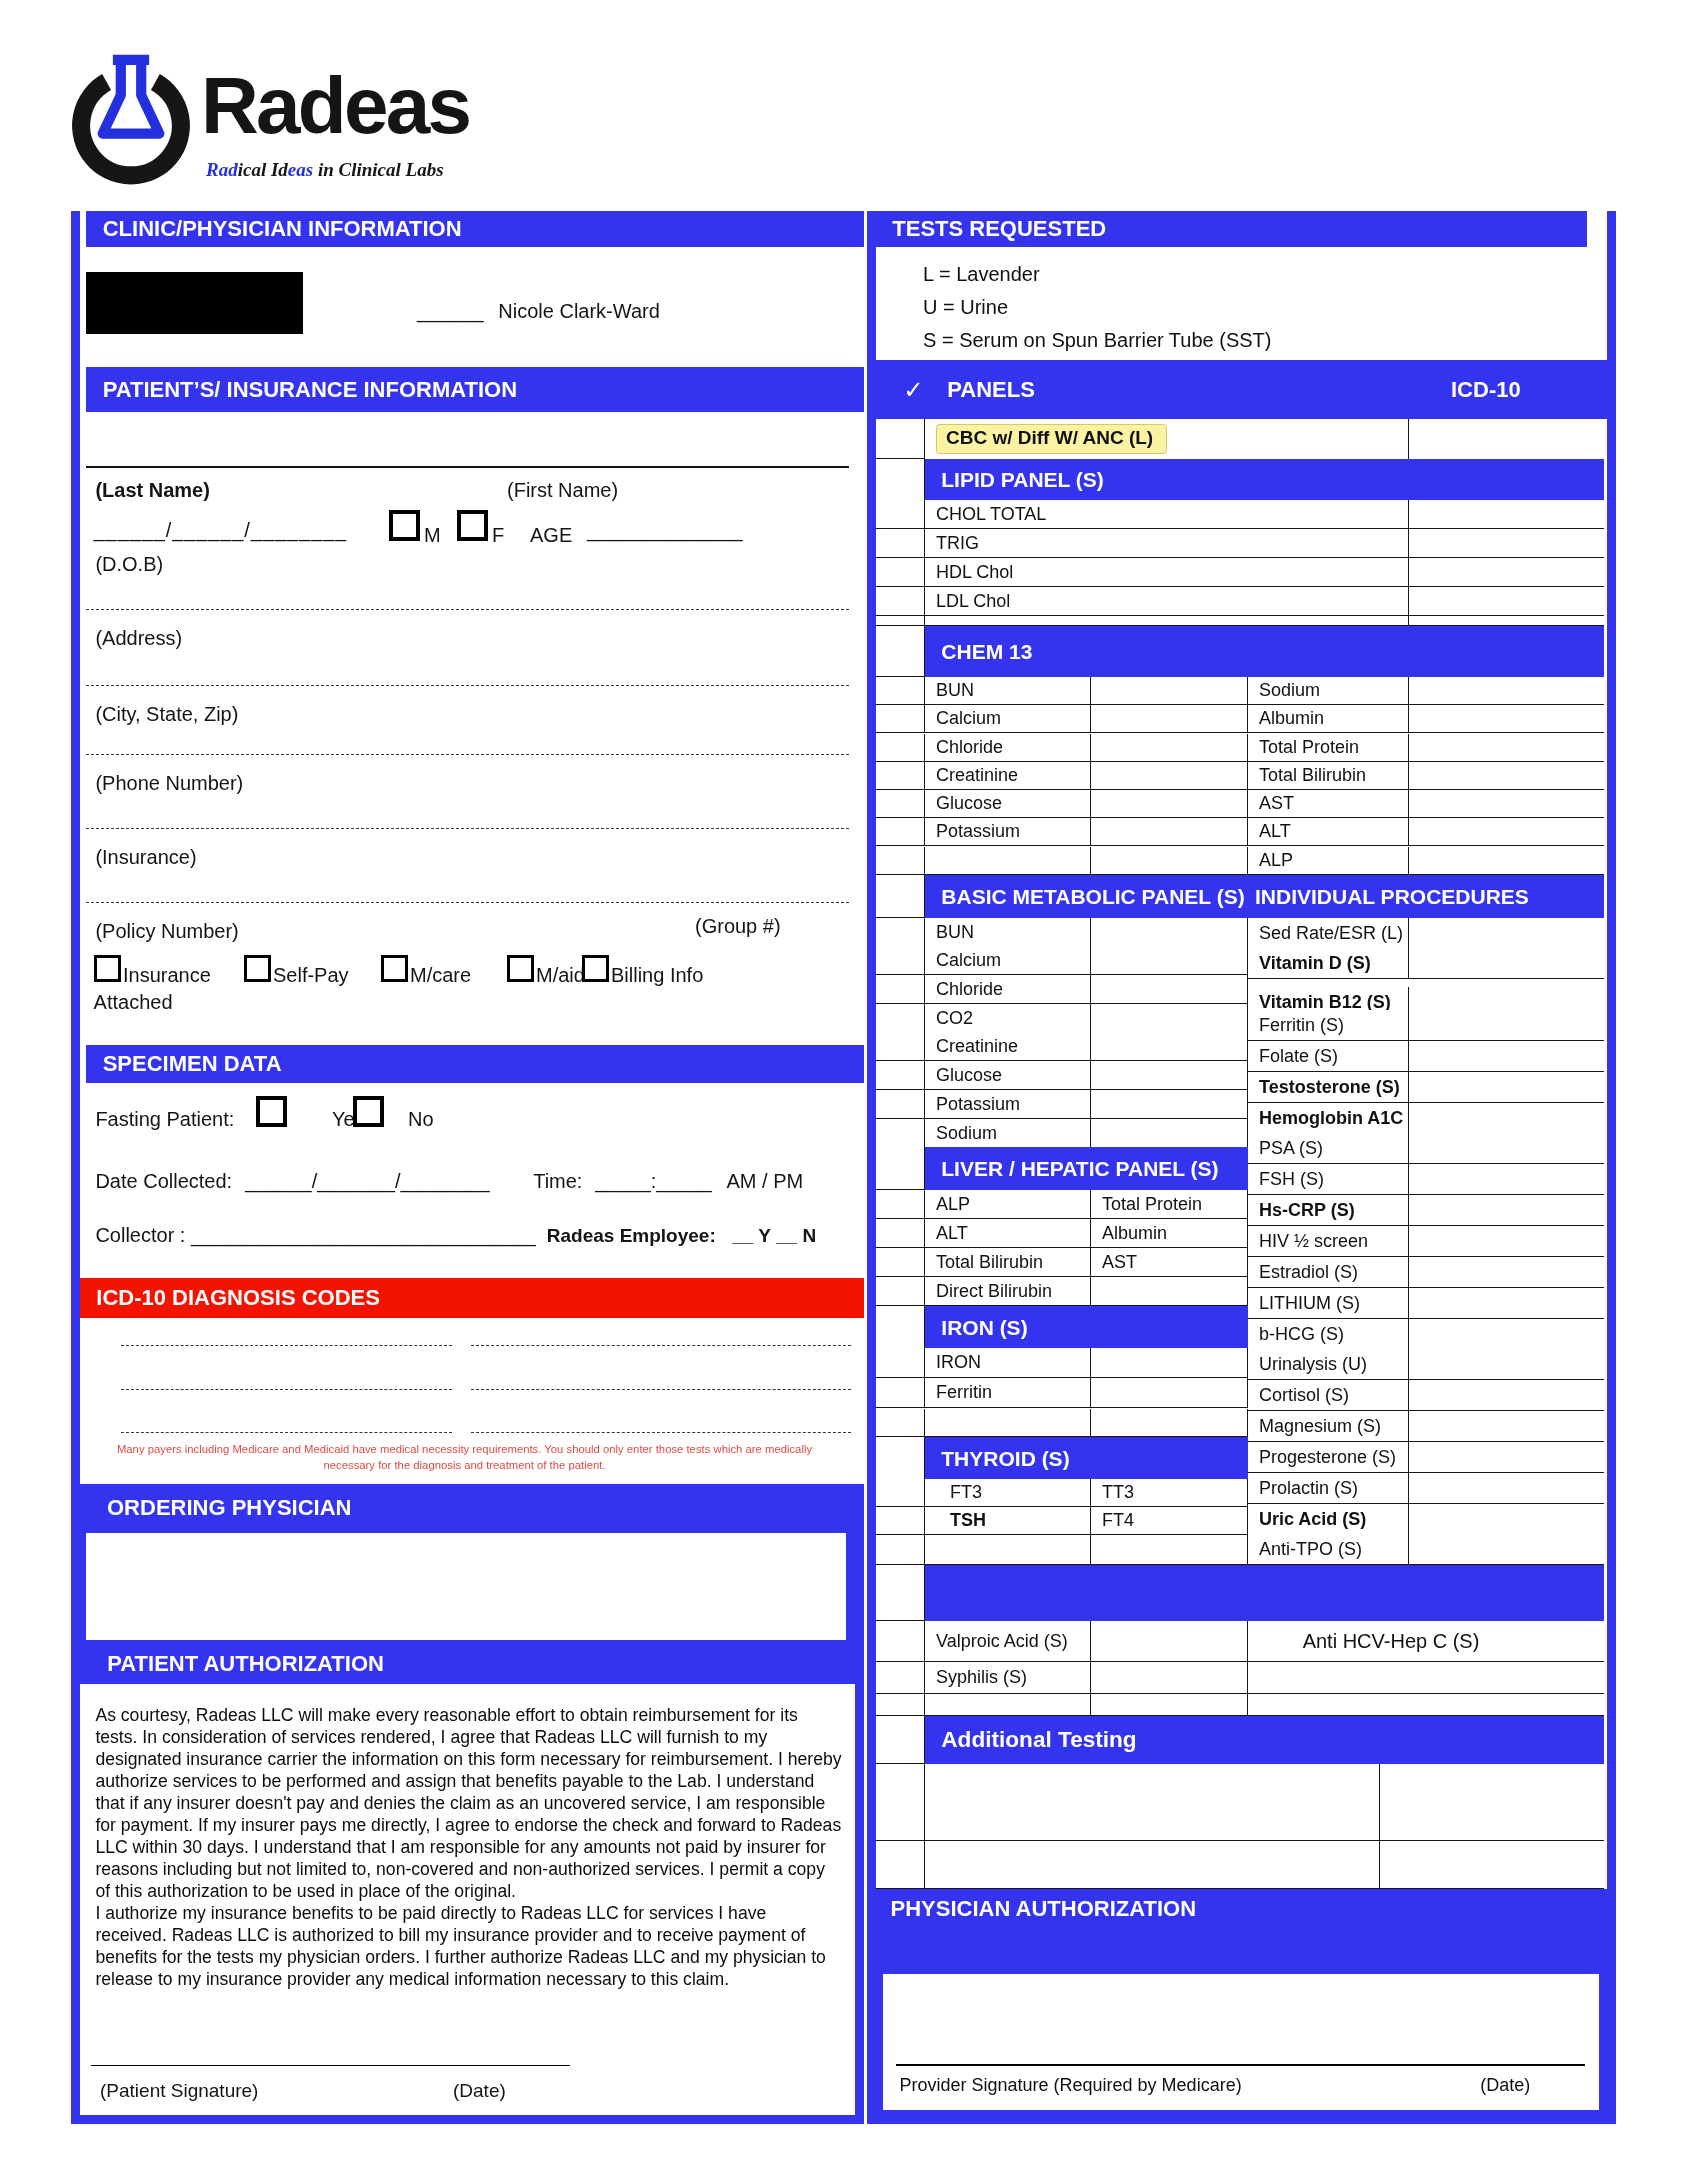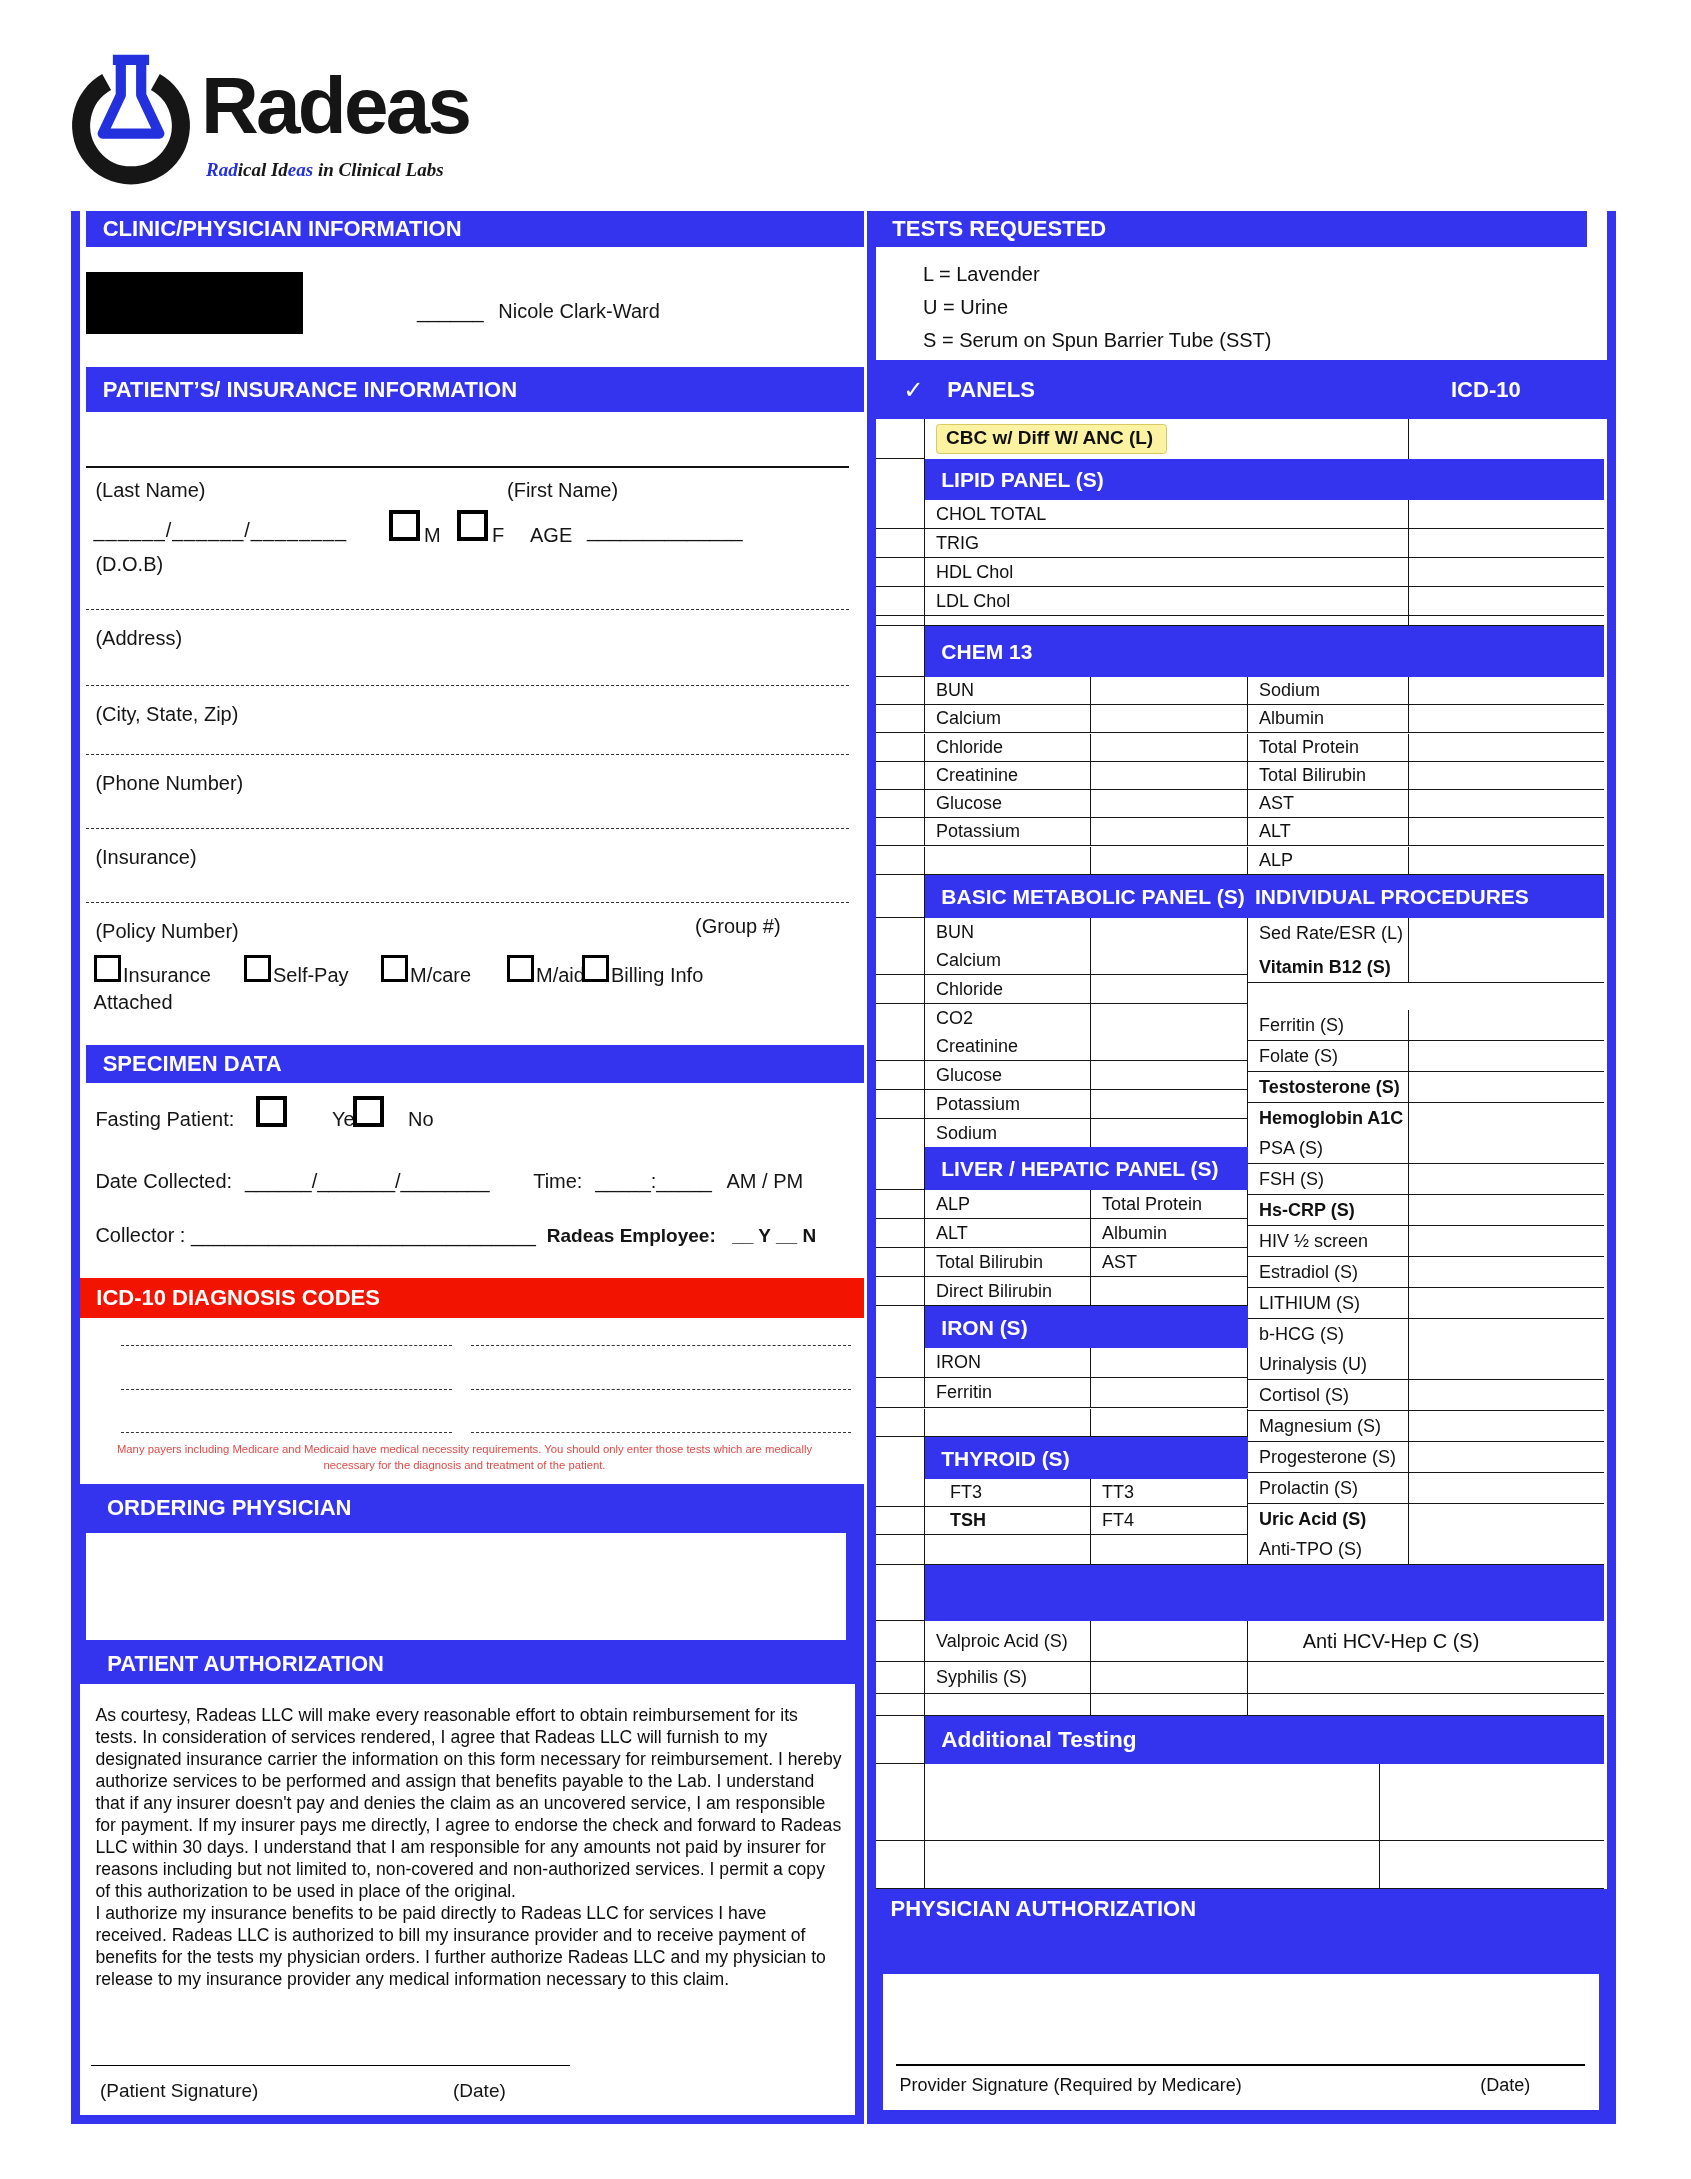--- a/index.html
+++ b/index.html
@@ -80,21 +80,21 @@
     <div class="lbl" style="left:346px;top:89px;">
       <span>______</span>
       <span style="margin-left:9px;">Nicole Clark-Ward</span>
     </div>
 
     <div class="hdr" style="left:15.4px;top:156px;width:778px;height:45px;">
       <span>PATIENT’S/ INSURANCE INFORMATION</span>
     </div>
 
     <div class="solidline" style="left:15.4px;top:255px;width:763px;"></div>
-    <div class="lbl" style="left:24.4px;top:268px;">(Last Name)</div>
+    <div class="lbl" style="left:24.4px;top:268px;font-weight:bold;">(Last Name)</div>
     <div class="lbl" style="left:436px;top:268px;">(First Name)</div>
 
     <div class="lbl" style="left:22.6px;top:308px;letter-spacing:0.9px;">______/______/________</div>
     <div class="sq" style="left:318px;top:299px;"></div>
     <div class="lbl" style="left:353px;top:313px;">M</div>
     <div class="sq" style="left:386px;top:299px;"></div>
     <div class="lbl" style="left:421px;top:313px;">F</div>
     <div class="lbl" style="left:459px;top:313px;">AGE</div>
     <div class="lbl" style="left:516px;top:308px;">______________</div>
     <div class="lbl" style="left:24.4px;top:342px;">(D.O.B)</div>
@@ -475,21 +475,21 @@
             <span>Sed Rate/ESR (L)</span>
           </div>
           <div class="cell" style="width: 195px;"></div>
         </div>
         <div class="trow" style="left: 381px; top: 737px; width: 356px; height: 31px;">
           <div class="cell cbr" style="width: 161px;">
             <span class="b">Vitamin D (S)</span>
           </div>
           <div class="cell" style="width: 195px;"></div>
         </div>
-        <div class="trow" style="left: 381px; top: 741px; width: 356px; height: 31px; align-items: flex-end;">
+        <div class="trow" style="left: 381px; top: 776px; width: 356px; height: 31px; align-items: flex-end;">
           <div class="cell cbr" style="width: 161px;">
             <span class="b">Vitamin B12 (S)</span>
           </div>
           <div class="cell" style="width: 195px;"></div>
         </div>
         <div class="trow" style="left: 381px; top: 799px; width: 356px; height: 31px;">
           <div class="cell cbr" style="width: 161px;">
             <span>Ferritin (S)</span>
           </div>
           <div class="cell" style="width: 195px;"></div>

